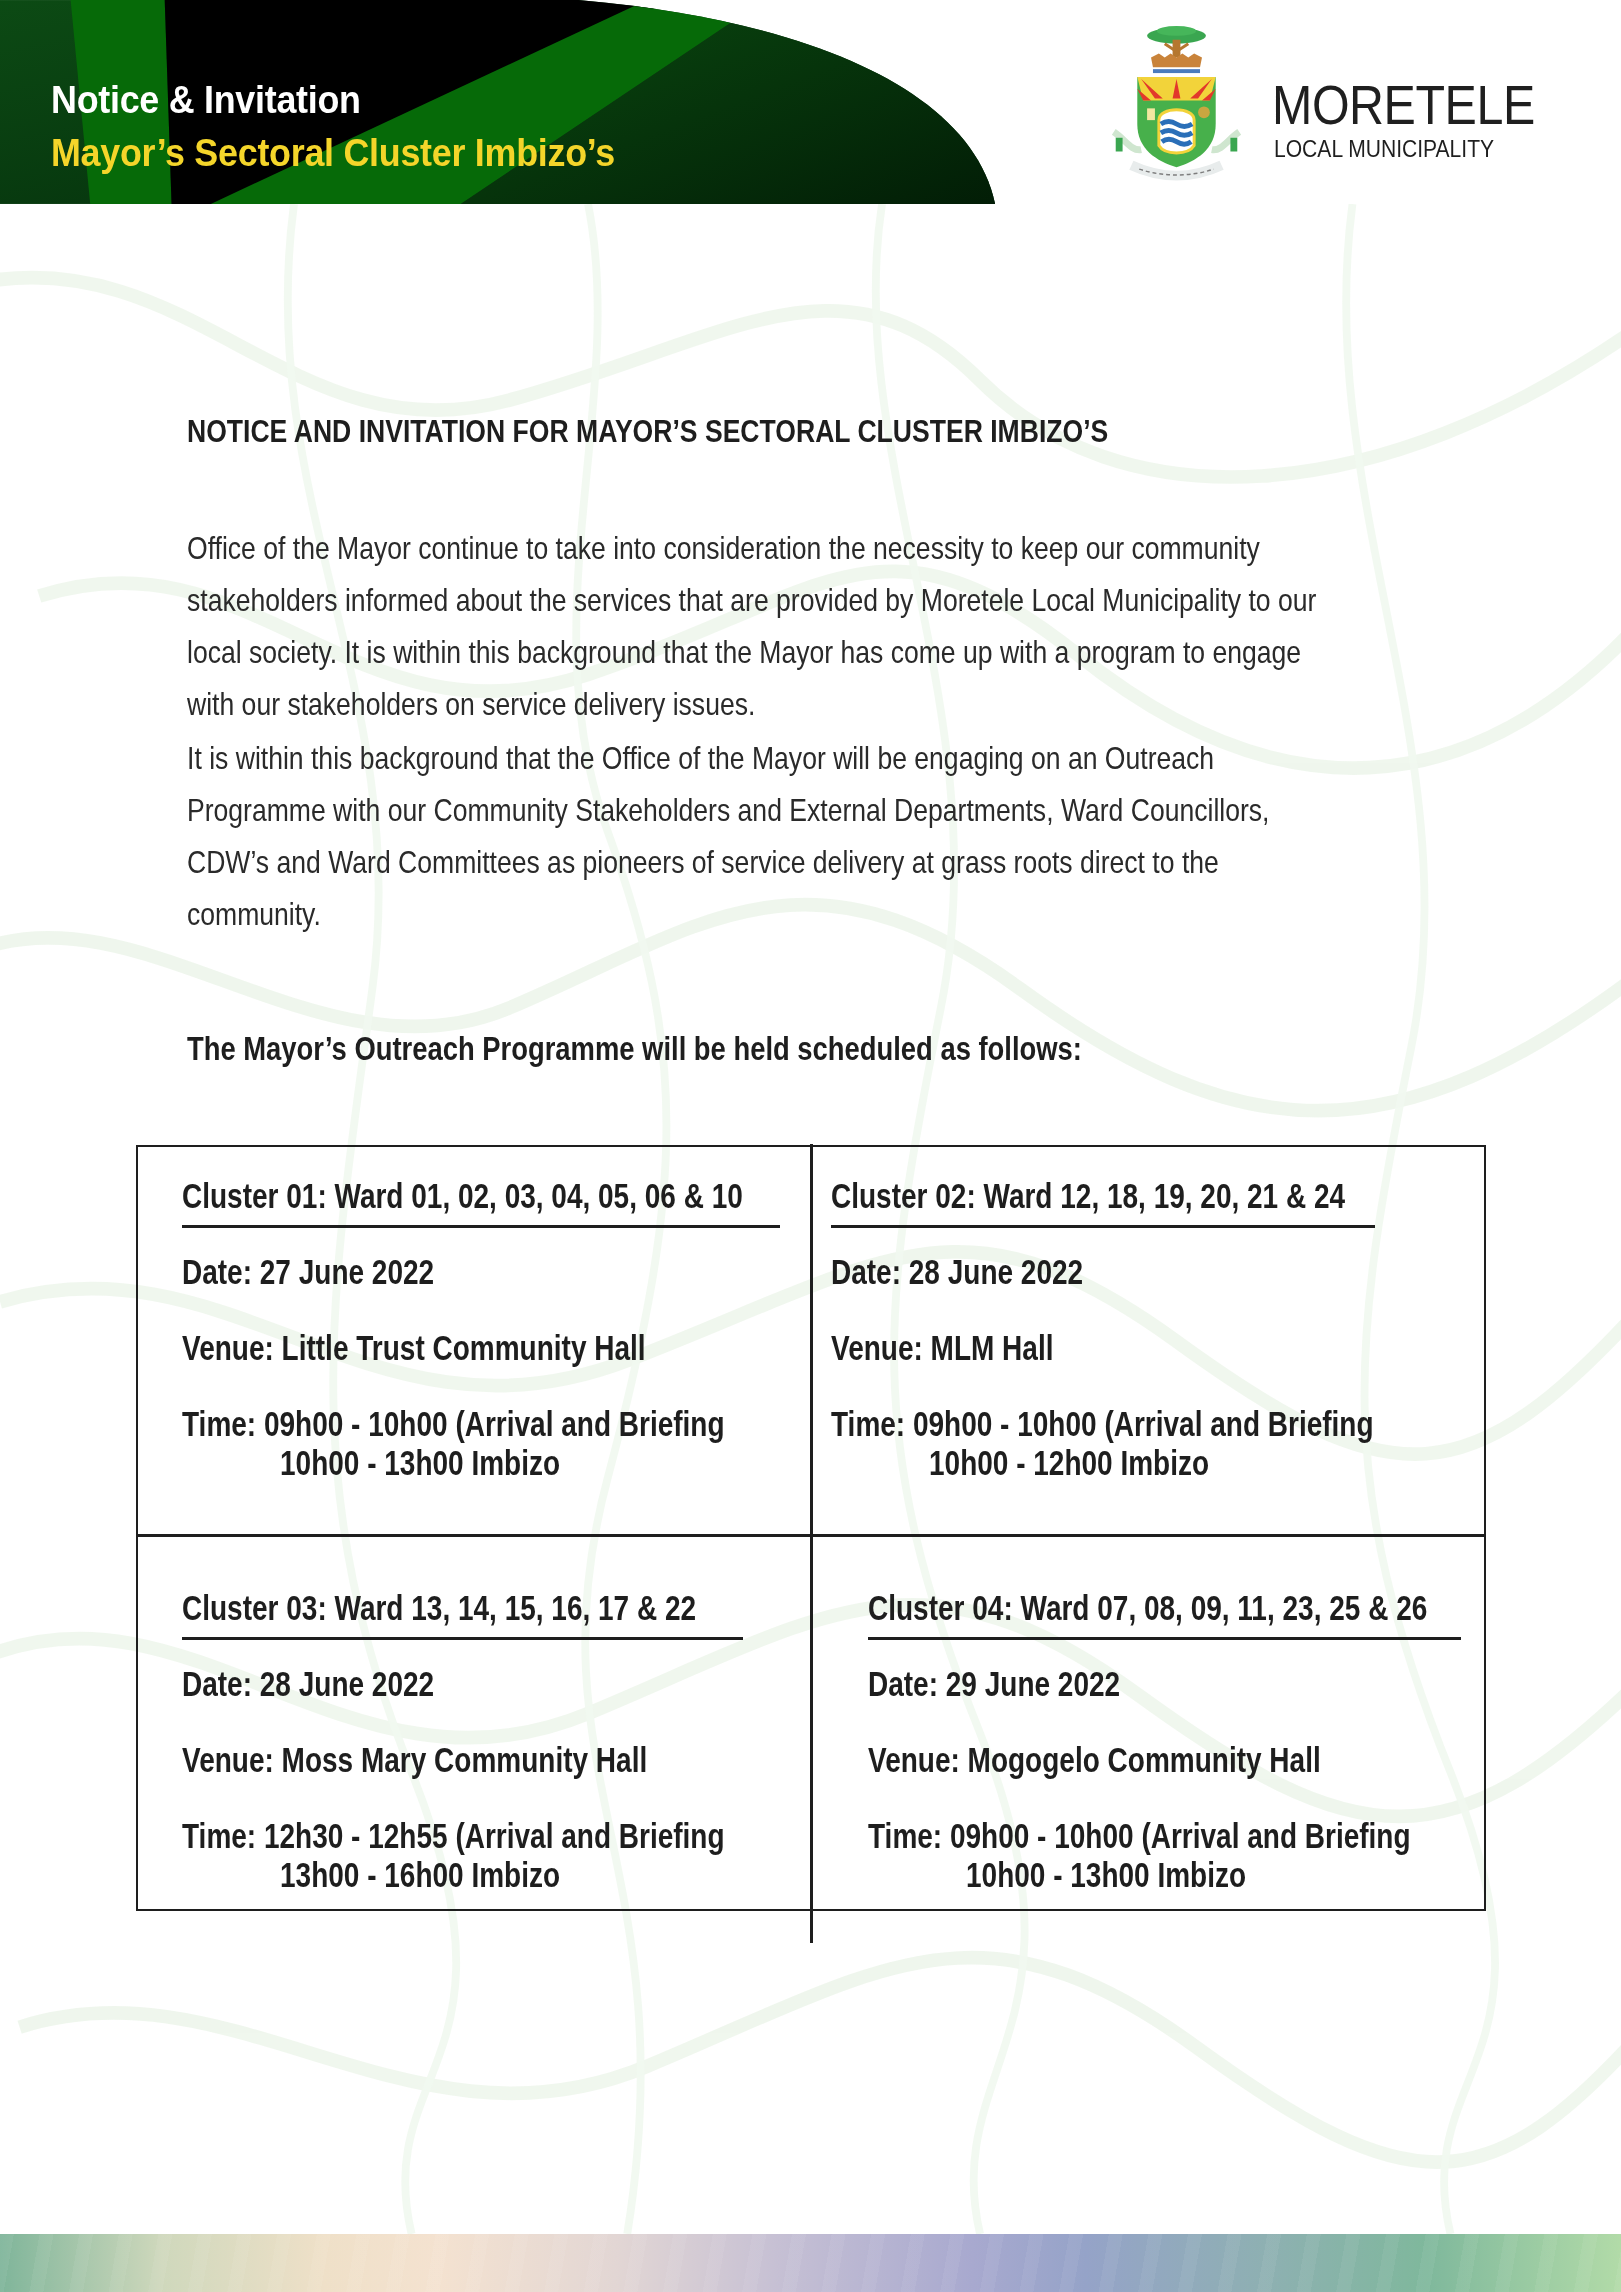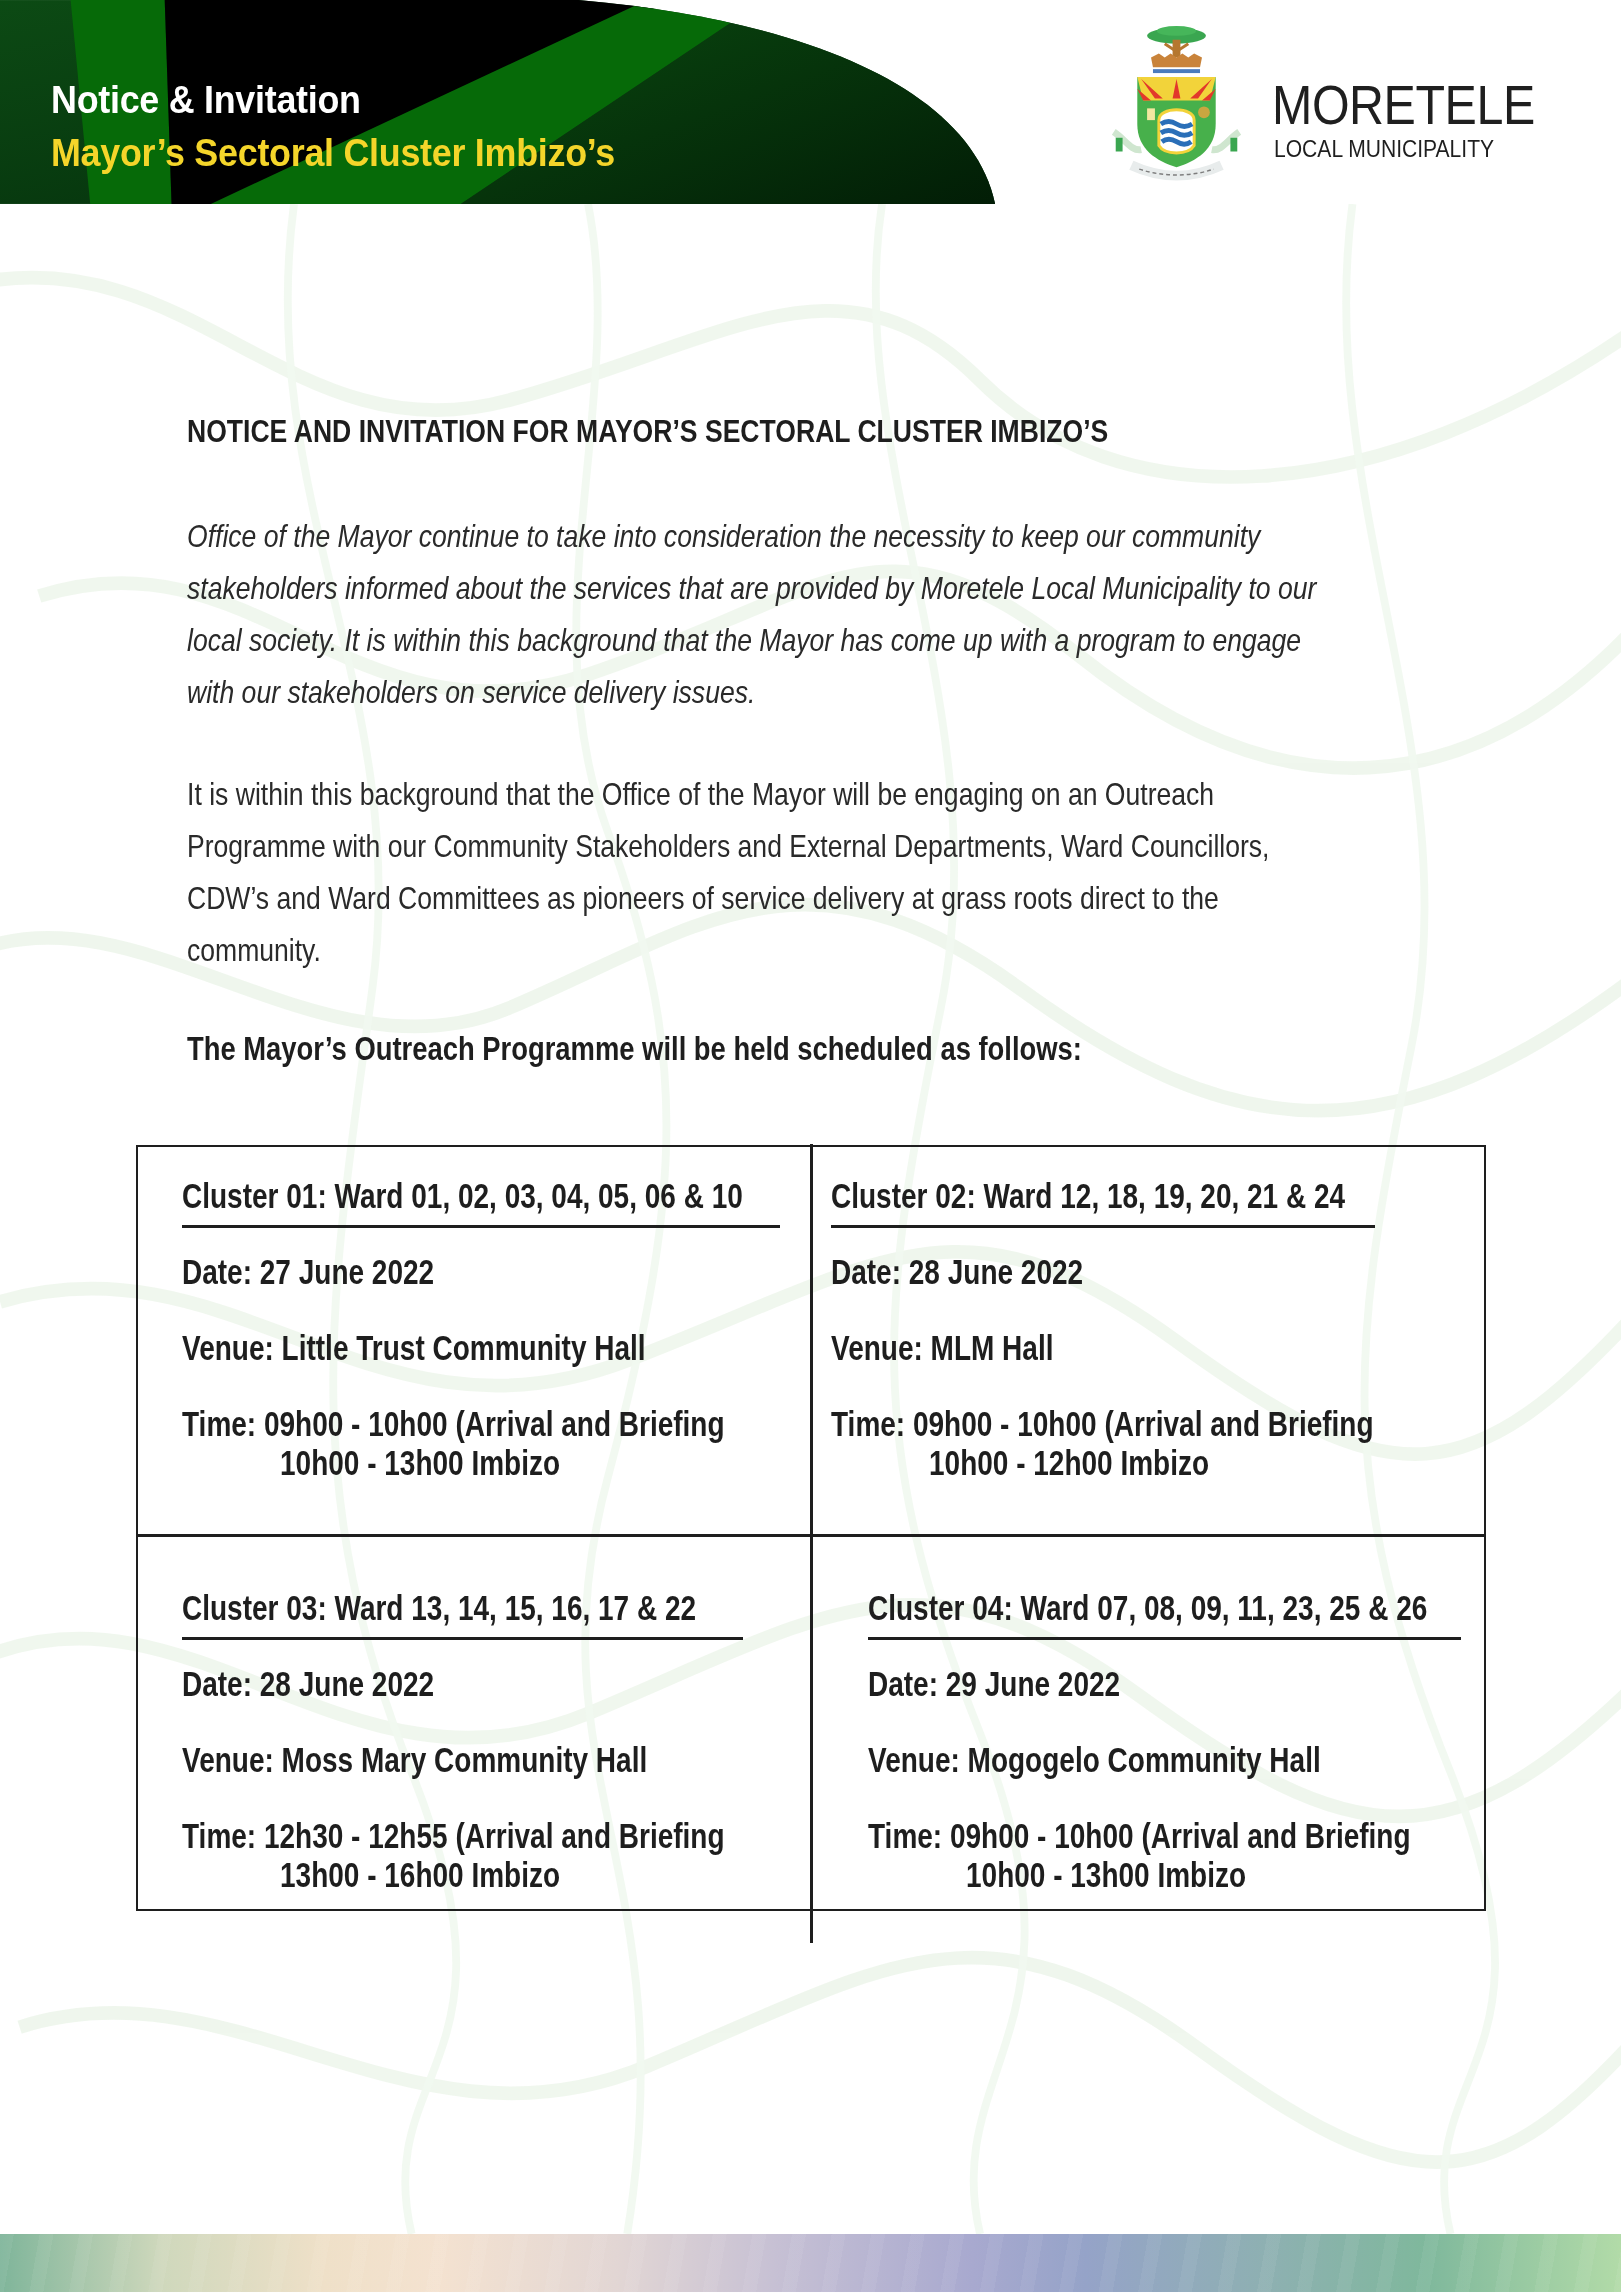--- a/index.html
+++ b/index.html
@@ -50,22 +50,22 @@
   
   .cond { transform: scaleX(0.83); transform-origin: left top; white-space: nowrap; }
   .doc-title {
     position: absolute; left: 187px; top: 413px;
     font-size: 32px; font-weight: bold; color: #1e1e1e;
   }
   .para {
     position: absolute; left: 187px; font-size: 32px; line-height: 52px; color: #2a2a2a;
   }
   .para .line { display: block; }
-  .para1 { top: 510px; font-style: italic; }
-  .para2 { top: 768px; }
+  .para1 { top: 522px; }
+  .para2 { top: 732px; }
   .schedule-intro {
     position: absolute; left: 187px; top: 1030px;
     font-size: 33px; font-weight: bold; color: #1e1e1e;
   }
 
   
   .sched-table {
     position: absolute; left: 136px; top: 1145px; width: 1350px; height: 766px;
     border: 2.9px solid #1e1e1e; box-sizing: border-box;
   }

